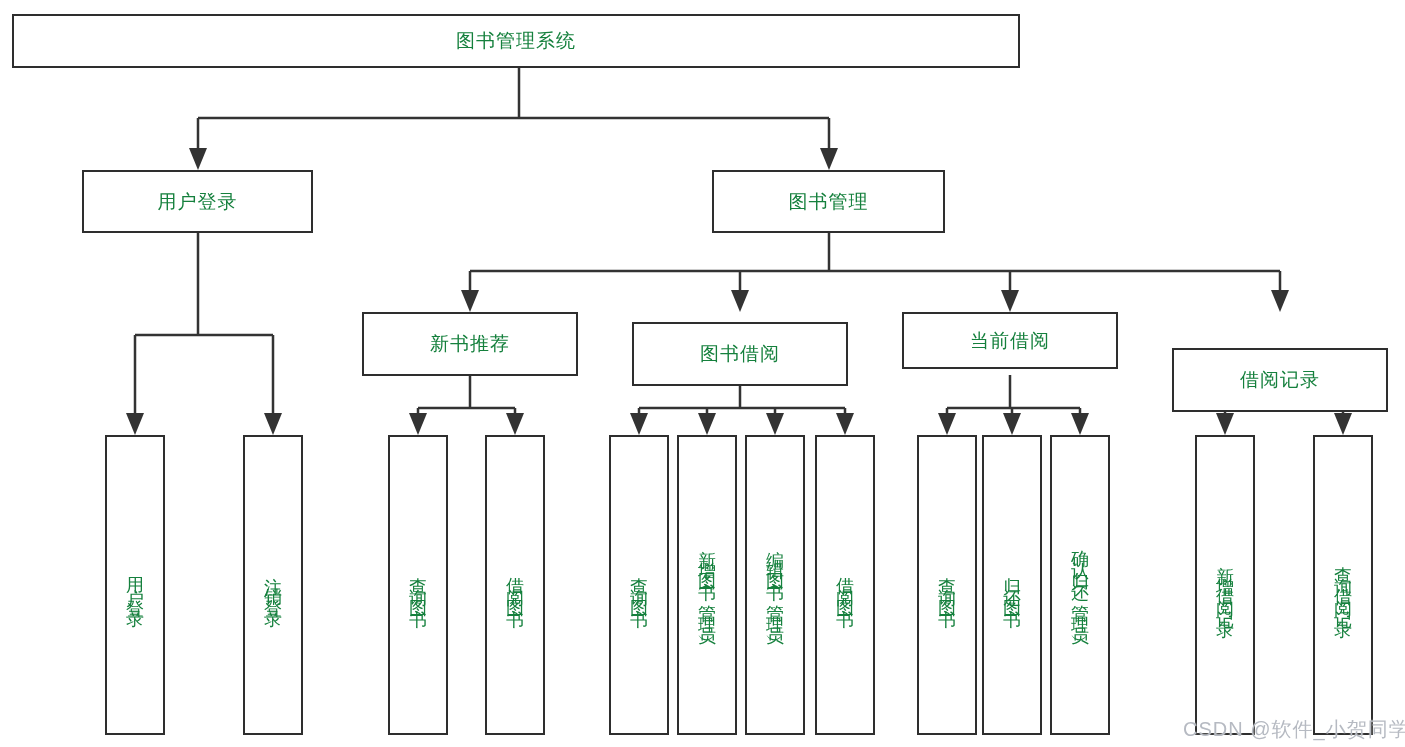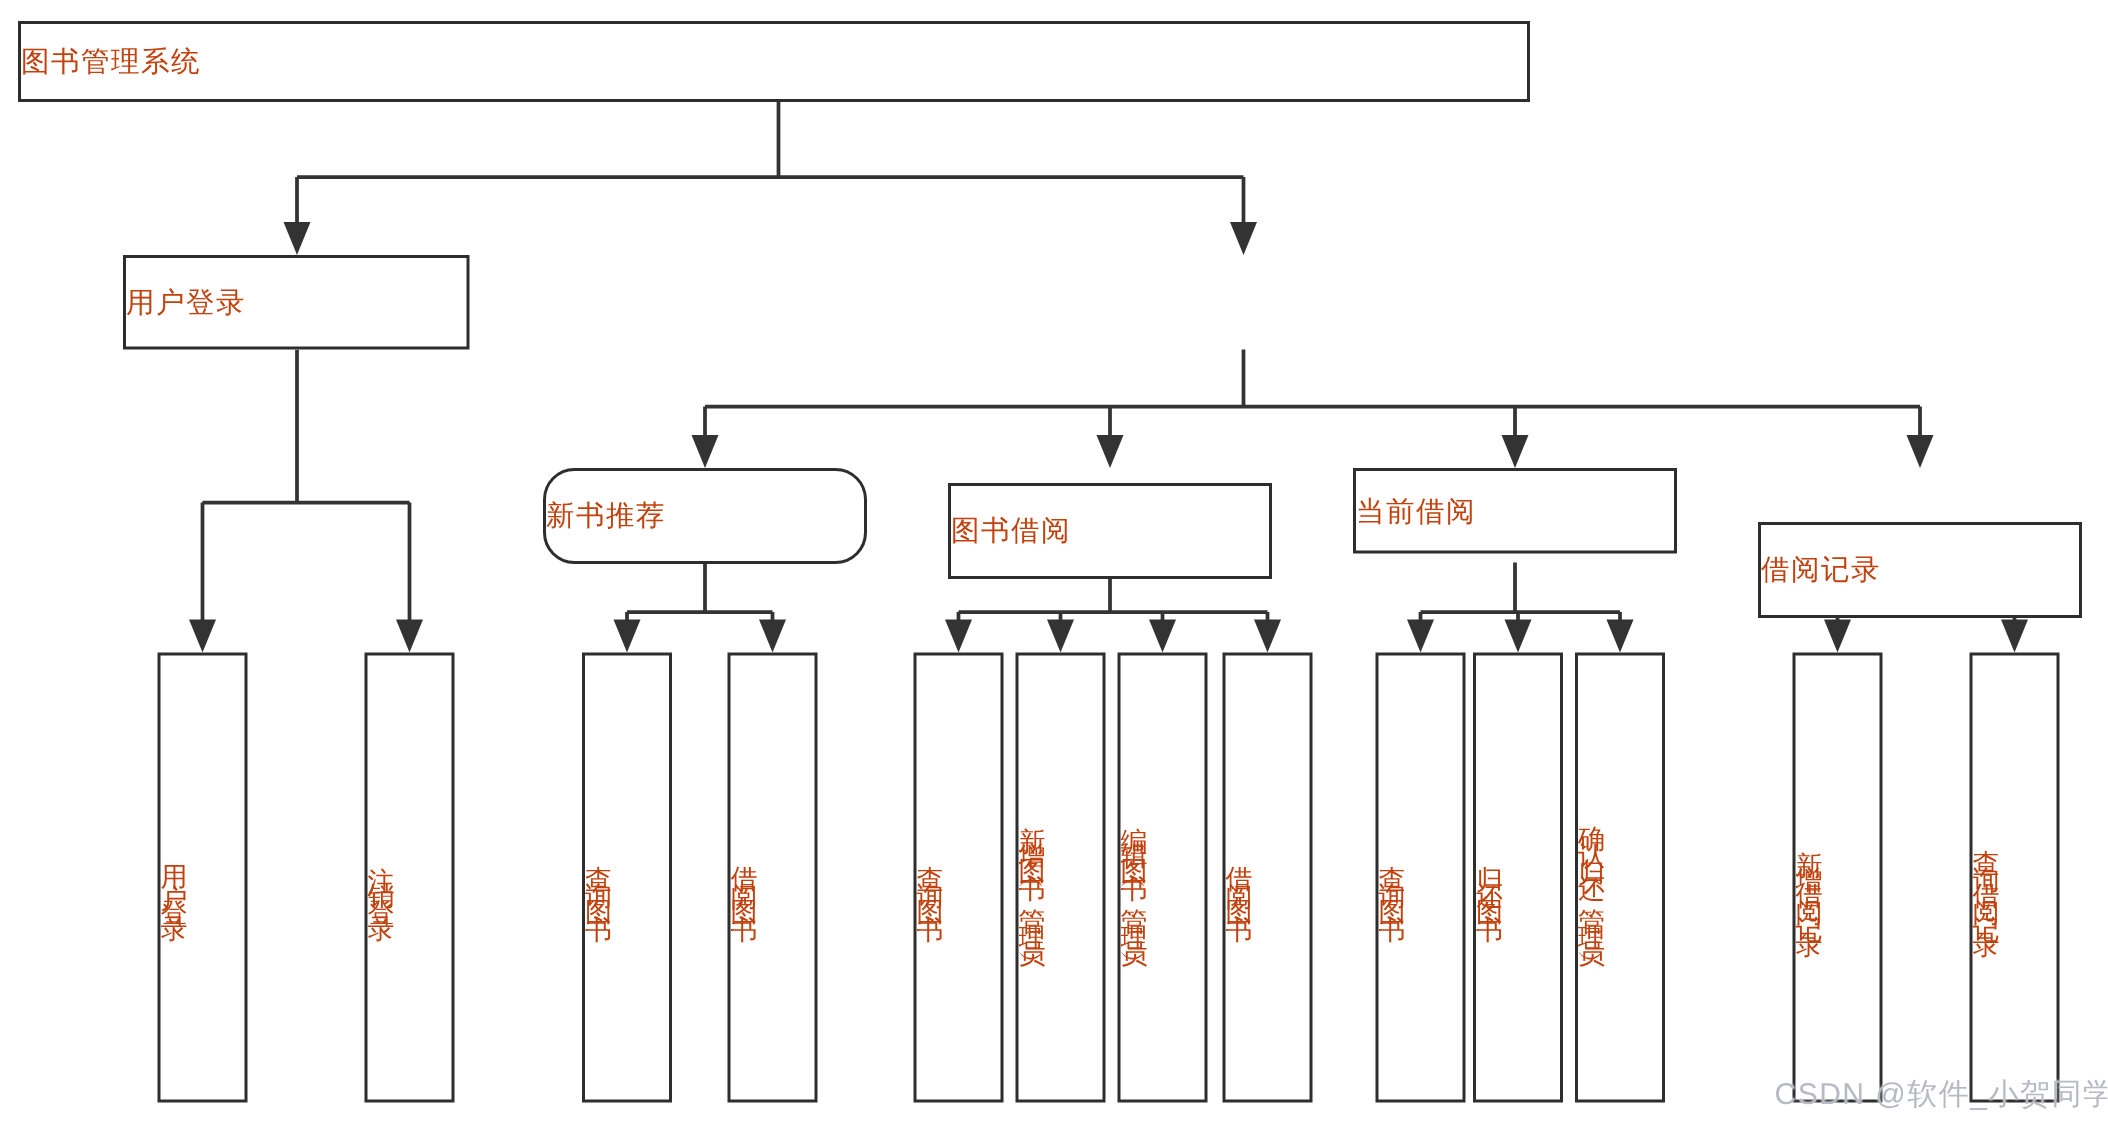--- a/index.html
+++ b/index.html
@@ -9,22 +9,22 @@
     background:#ffffff;
     font-family:"Liberation Sans", sans-serif;
     overflow:hidden;
   }
   #wires { position:absolute; left:0; top:0; width:1405px; height:747px; }
   .node {
     position:absolute;
     box-sizing:border-box;
     border:2.5px solid #2e2e2e;
     background:#ffffff;
-    display:flex; align-items:center; 
-    color:#c2410c;
+    display:flex; align-items:center; justify-content:center;
+    color:#15803d;
     font-size:19px;
     letter-spacing:1px;
   }
   .leaf { font-size:18px; }
   .vtext {
     writing-mode:vertical-rl;
     text-orientation:mixed;
     letter-spacing:11px;
     line-height:1;
     white-space:nowrap;
@@ -78,22 +78,25 @@
     </g>
   </svg>
 
   <div class="node" style="left:12px; top:14px; width:1008px; height:54px;">
     <span>图书管理系统</span>
   </div>
 
   <div class="node" style="left:82px; top:170px; width:231px; height:63px;">
     <span>用户登录</span>
   </div>
+  <div class="node" style="left:712px; top:170px; width:233px; height:63px;">
+    <span>图书管理</span>
+  </div>
 
-  <div class="node" style="left:362px; top:312px; width:216px; height:64px;border-radius:21px;">
+  <div class="node" style="left:362px; top:312px; width:216px; height:64px;">
     <span>新书推荐</span>
   </div>
   <div class="node" style="left:632px; top:322px; width:216px; height:64px;">
     <span>图书借阅</span>
   </div>
   <div class="node" style="left:902px; top:312px; width:216px; height:57px;">
     <span>当前借阅</span>
   </div>
   <div class="node" style="left:1172px; top:312px; width:216px; height:64px;margin-top:36px;">
     <span>借阅记录</span>

